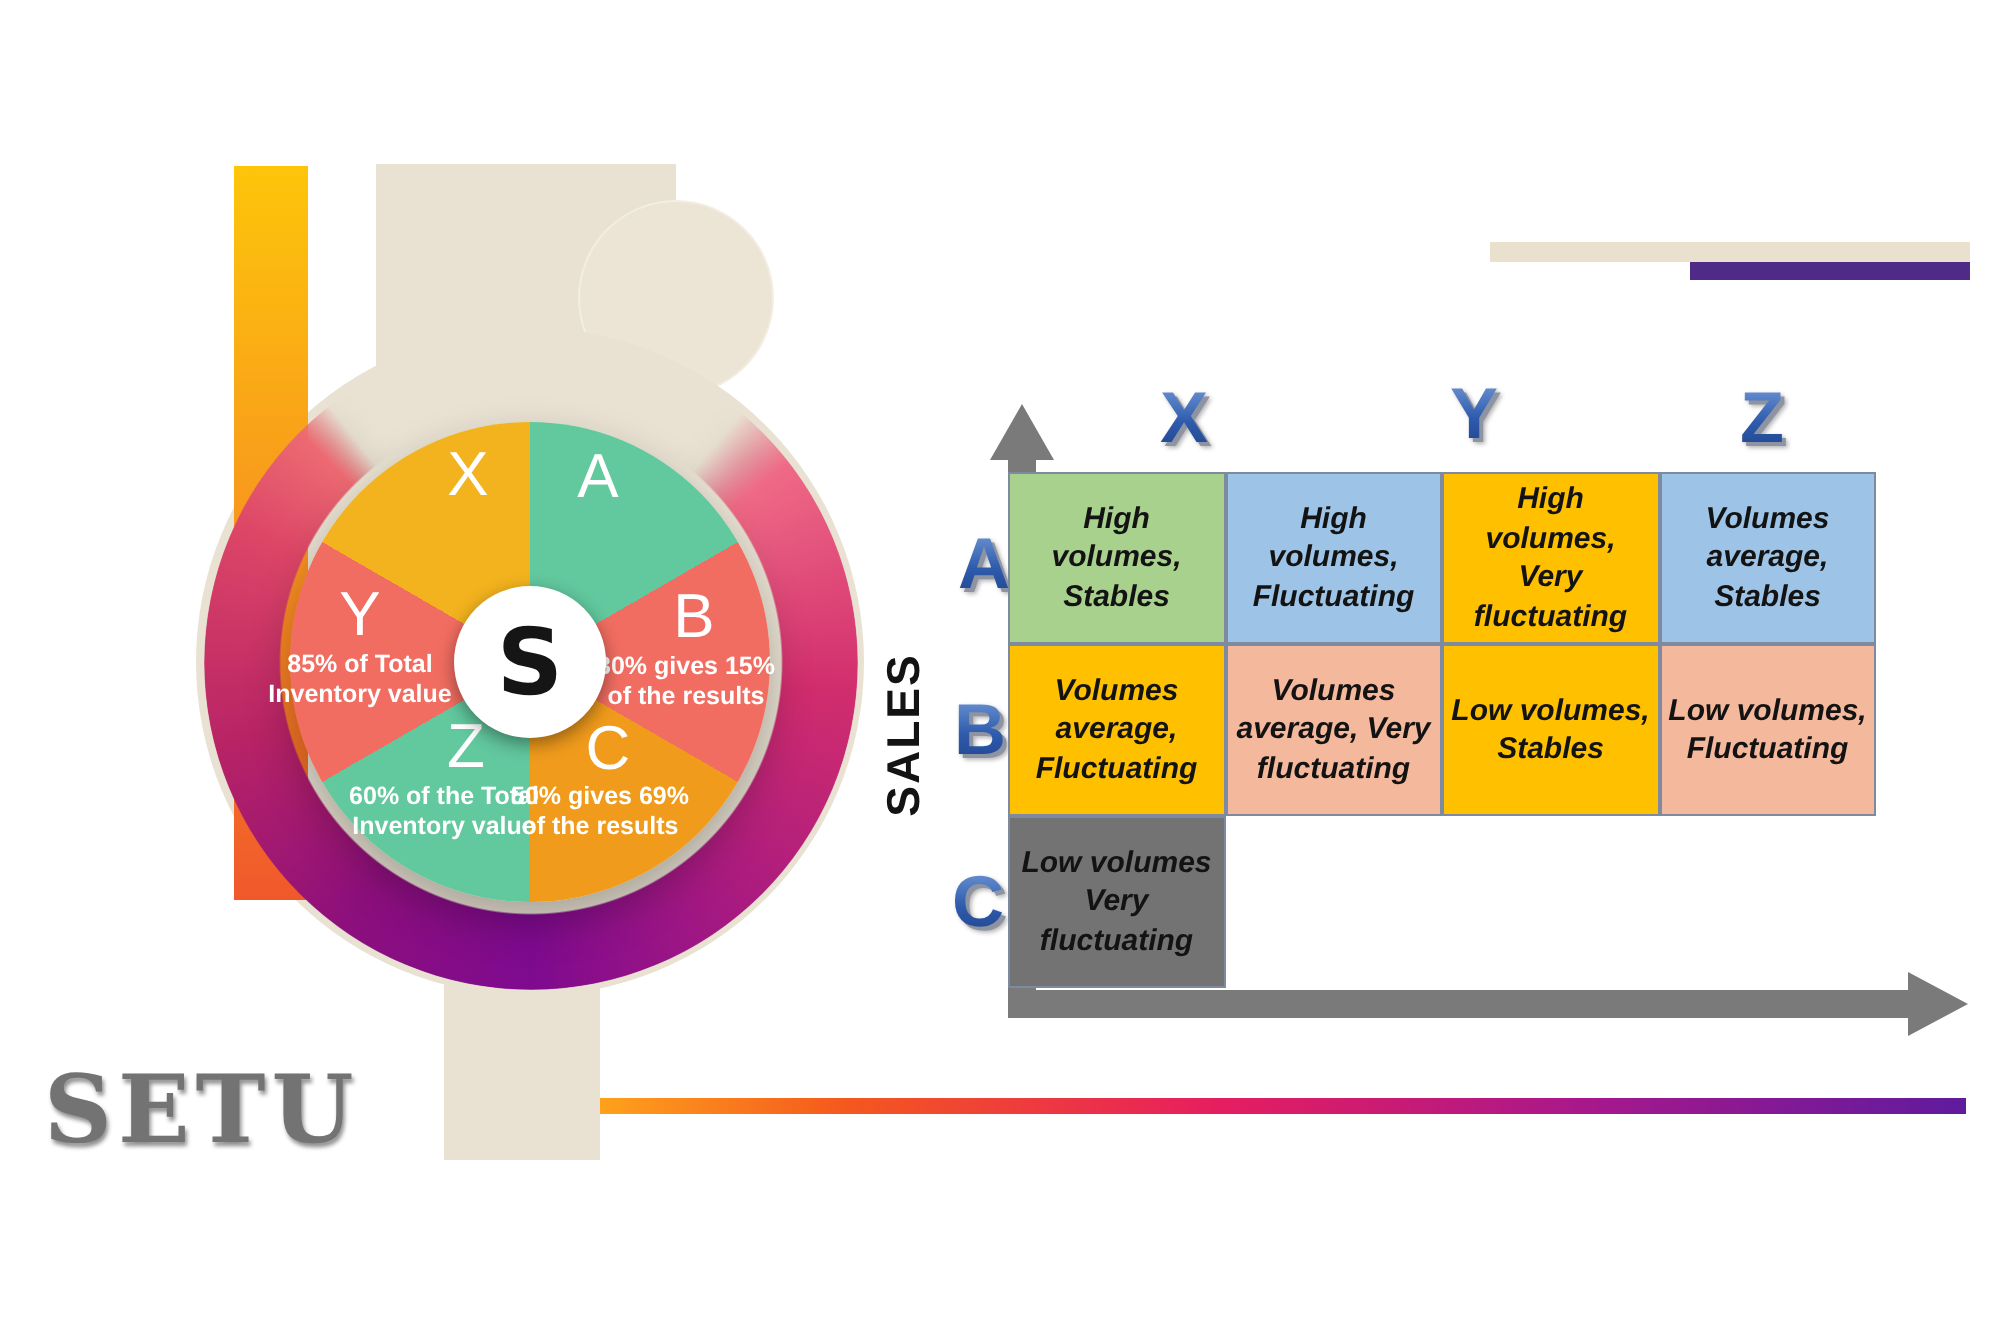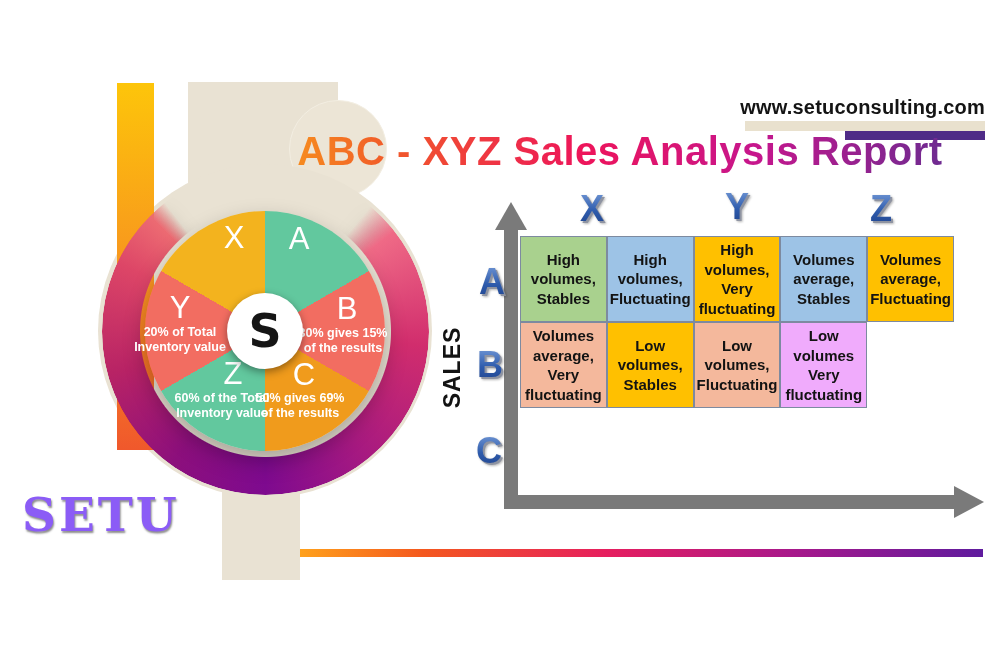--- a/index.html
+++ b/index.html
@@ -38,77 +38,75 @@
   
   .website{right:15px;top:96px;font-size:20px;font-weight:bold;color:#141414;letter-spacing:0.2px;}
   .website-underline{left:745px;top:121px;width:240px;height:10px;background:#e9e1ce;}
   .website-purpleline{left:845px;top:131px;width:140px;height:9px;background:#4f2b87;}
   .main-title{left:280px;top:129px;width:680px;text-align:center;font-size:40px;font-weight:bold;
       letter-spacing:0.5px;
       background:linear-gradient(90deg,#f7941d 0%,#f15a29 16%,#ed145b 45%,#c6168d 70%,#662d91 100%);
       -webkit-background-clip:text;background-clip:text;color:transparent;}
 
   
-  .matrix-grid{left:520px;top:236px;width:434px;height:258px;display:grid;
-      grid-template-columns:repeat(5,1fr);grid-template-rows:repeat(3,1fr);}
+  .matrix-grid{left:504px;top:236px;width:434px;height:258px;display:grid;
+      grid-template-columns:repeat(4,1fr);grid-template-rows:repeat(3,1fr);font-style:italic;}
   .matrix-cell{border:1px solid #7d8aa0;display:flex;align-items:center;justify-content:center;
       text-align:center;font-size:15px;font-weight:bold;color:#131313;white-space:pre-line;
       line-height:1.3;padding:2px;}
   .axis-letter{transform:translate(-50%,-50%);font-size:36px;font-weight:bold;
       background:linear-gradient(180deg,#7da2dd 0%,#2e5bac 55%,#1d3f87 100%);
       -webkit-background-clip:text;background-clip:text;color:transparent;
       filter:drop-shadow(2px 2px 0px rgba(140,145,160,0.95)) drop-shadow(1px 1px 1px rgba(0,0,0,0.3));}
   .v-arrow-shaft{left:504px;top:228px;width:14px;height:280px;background:#7a7a7a;}
   .v-arrow-head{left:495px;top:202px;width:0;height:0;border-left:16px solid transparent;
       border-right:16px solid transparent;border-bottom:28px solid #7a7a7a;}
   .h-arrow-shaft{left:504px;top:495px;width:450px;height:14px;background:#7a7a7a;}
   .h-arrow-head{left:954px;top:486px;width:0;height:0;border-top:16px solid transparent;
       border-bottom:16px solid transparent;border-left:30px solid #7a7a7a;}
   .sales-label{left:407px;top:354px;width:90px;text-align:center;transform:rotate(-90deg);
       font-size:23px;font-weight:bold;color:#131313;letter-spacing:1px;}
   .uncertainty-label{left:520px;top:516px;width:434px;text-align:center;font-size:27px;
       font-weight:bold;color:#131313;letter-spacing:0.5px;}
 
   
-  .setu-logo{left:22px;top:487px;font-family:"DejaVu Serif",serif;font-weight:bold;font-size:47px;
-      color:#8b5cf6;letter-spacing:3px;text-shadow:1px 2px 2px rgba(0,0,0,0.45);}
+  .setu-logo{left:22px;top:528px;font-family:"DejaVu Serif",serif;font-weight:bold;font-size:47px;
+      color:#737373;letter-spacing:3px;text-shadow:1px 2px 2px rgba(0,0,0,0.45);}
   .bottom-bar{left:300px;top:549px;width:683px;height:8px;
       background:linear-gradient(90deg,#ffa11c 0%,#f4581e 18%,#e61e5f 45%,#a8188b 72%,#5f1b9e 100%);}
 </style>
 </head>
 <body>
 
 <div class="stage">
 
   <div class="abs beige-rect"></div>
   <div class="abs beige-circle-title"></div>
   <div class="abs beige-disk"></div>
   <div class="abs beige-column"></div>
   <div class="abs orange-bar"></div>
 
-  <div class="abs website">www.setuconsulting.com</div>
   <div class="abs website-underline"></div>
   <div class="abs website-purpleline"></div>
-  <div class="abs main-title">ABC - XYZ Sales Analysis Report</div>
 
   <div class="abs crescent-ring"></div>
   <div class="abs pie" style="background: conic-gradient(rgb(98, 200, 158) 0deg, rgb(98, 200, 158) 60deg, rgb(242, 109, 97) 60deg, rgb(242, 109, 97) 120deg, rgb(240, 155, 28) 120deg, rgb(240, 155, 28) 180deg, rgb(98, 200, 158) 180deg, rgb(98, 200, 158) 240deg, rgb(242, 109, 97) 240deg, rgb(242, 109, 97) 300deg, rgb(243, 179, 30) 300deg, rgb(243, 179, 30) 360deg);"></div>
 
   <div class="abs pie-label" style="left:299px;top:238px"><span class="pie-letter">A</span></div>
   <div class="abs pie-label" style="left:347px;top:308px"><span class="pie-letter">B</span></div>
   <div class="abs pie-label pie-desc" style="left:343px;top:341px">30% gives 15%
 of the results</div>
   <div class="abs pie-label" style="left:304px;top:374px"><span class="pie-letter">C</span></div>
   <div class="abs pie-label pie-desc" style="left:300px;top:406px">50% gives 69%
 of the results</div>
   <div class="abs pie-label" style="left:233px;top:373px"><span class="pie-letter">Z</span></div>
   <div class="abs pie-label pie-desc" style="left:222px;top:406px">60% of the Total
 Inventory value</div>
   <div class="abs pie-label" style="left:180px;top:307px"><span class="pie-letter">Y</span></div>
-  <div class="abs pie-label pie-desc" style="left:180px;top:340px">20% of Total
+  <div class="abs pie-label pie-desc" style="left:180px;top:340px">85% of Total
 Inventory value</div>
   <div class="abs pie-label" style="left:234px;top:237px"><span class="pie-letter">X</span></div>
 
   <div class="abs pie-center">
     <span>S</span>
   </div>
 
   <div class="abs v-arrow-shaft"></div>
   <div class="abs v-arrow-head"></div>
   <div class="abs h-arrow-shaft"></div>
@@ -134,20 +132,20 @@
     <div class="matrix-cell" style="background: rgb(255, 192, 0);">Volumes
 average,
 Fluctuating</div>
     <div class="matrix-cell" style="background: rgb(244, 184, 156);">Volumes
 average, Very
 fluctuating</div>
     <div class="matrix-cell" style="background: rgb(255, 192, 0);">Low volumes,
 Stables</div>
     <div class="matrix-cell" style="background: rgb(244, 184, 156);">Low volumes,
 Fluctuating</div>
-    <div class="matrix-cell" style="background: #f0abfc;">Low volumes
+    <div class="matrix-cell" style="background: #737373;">Low volumes
 Very fluctuating</div>
   </div>
 
   <div class="abs setu-logo">SETU</div>
   <div class="abs bottom-bar"></div>
 
 </div>
 
 </body></html>

